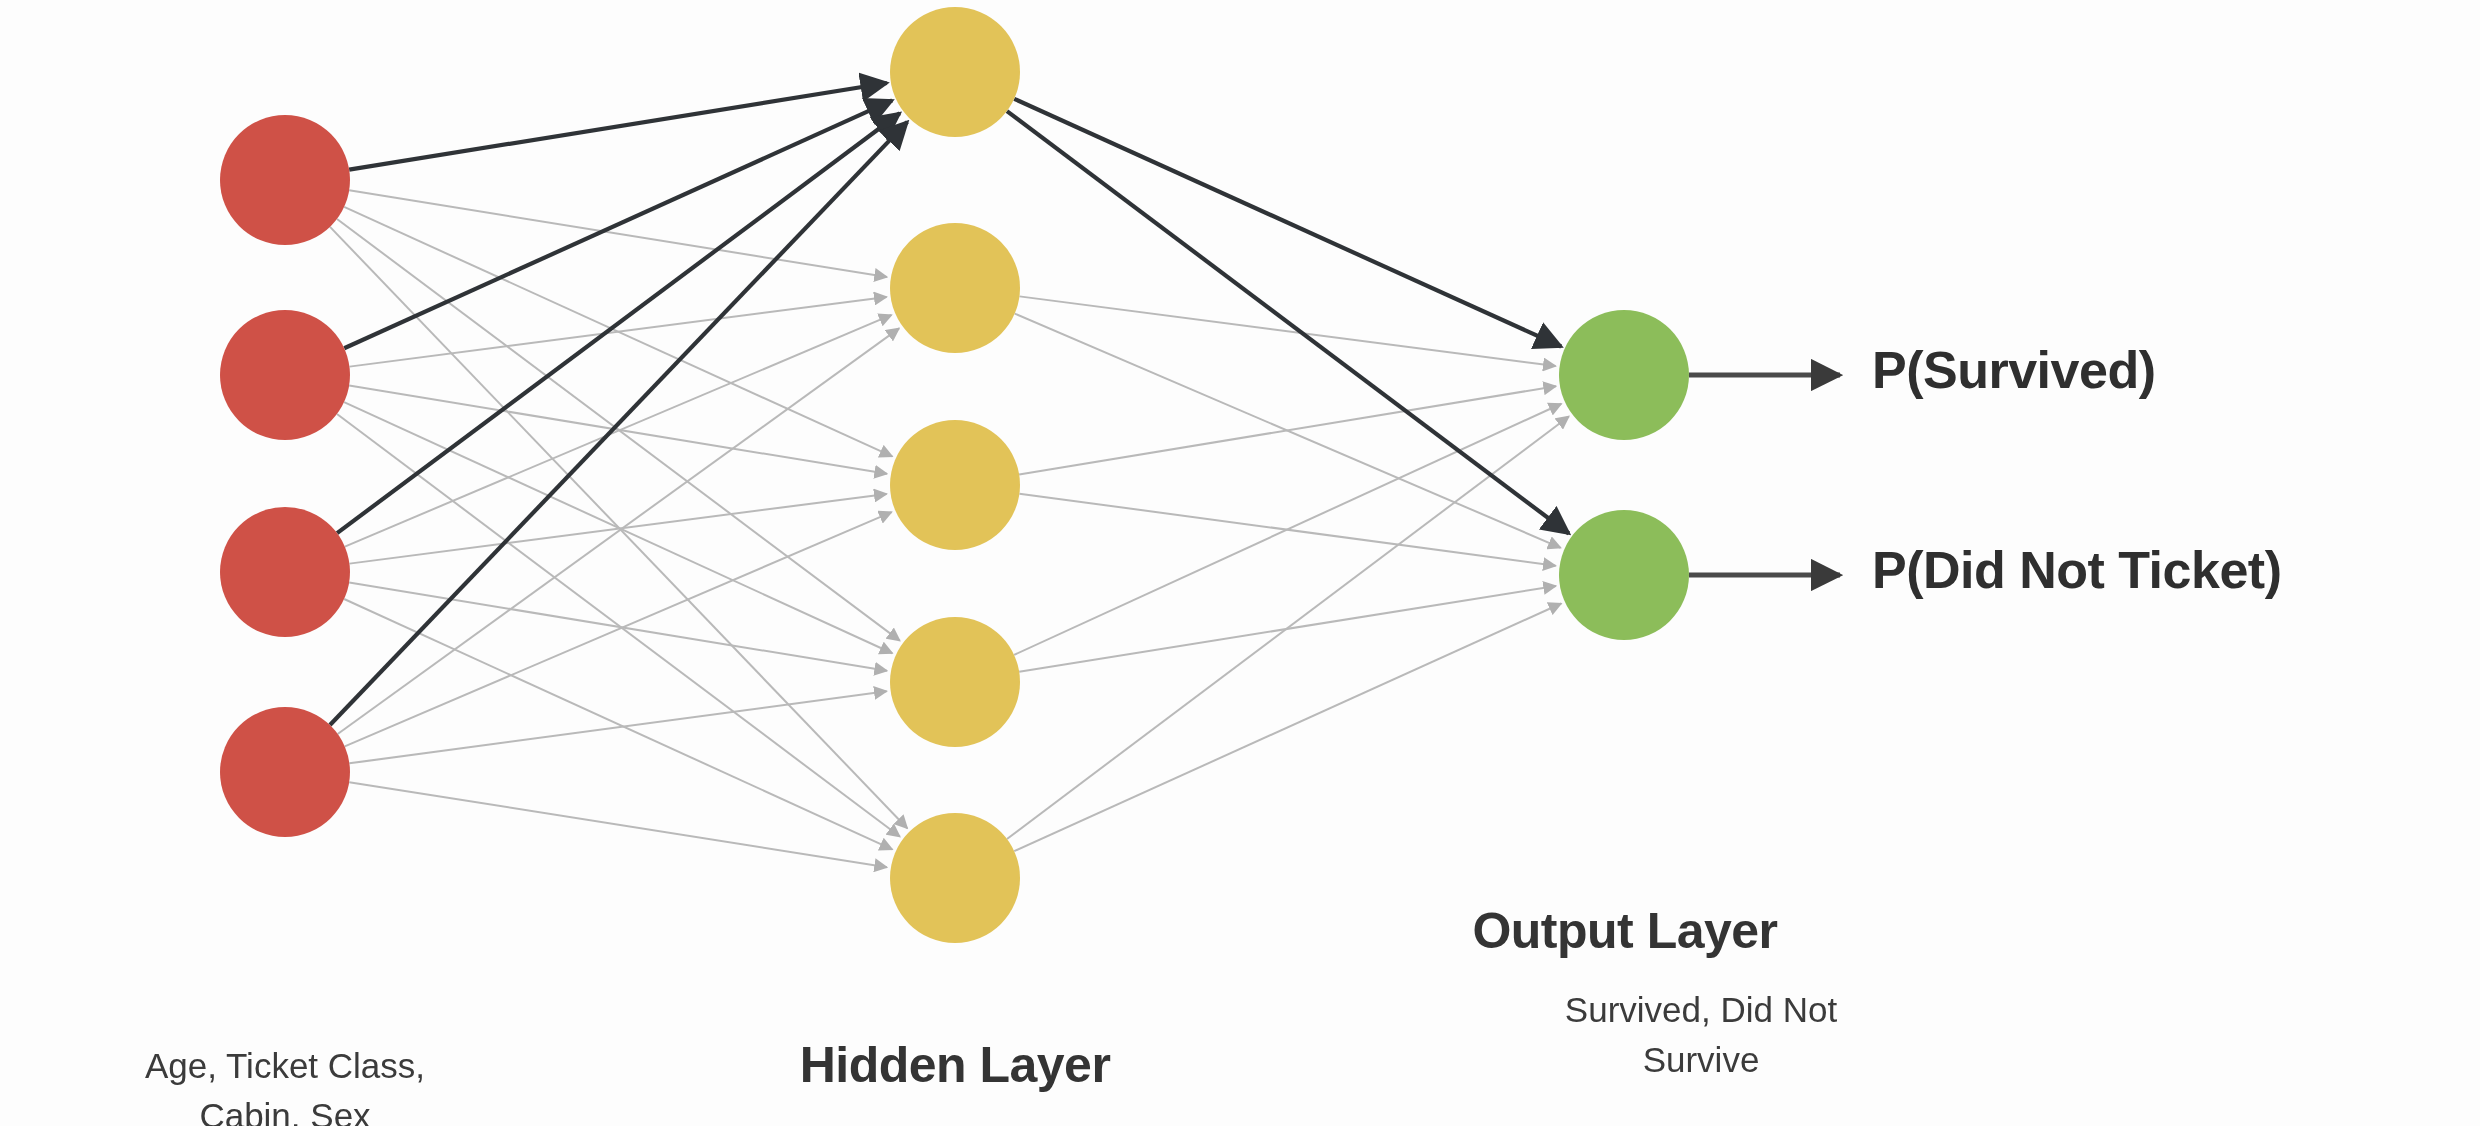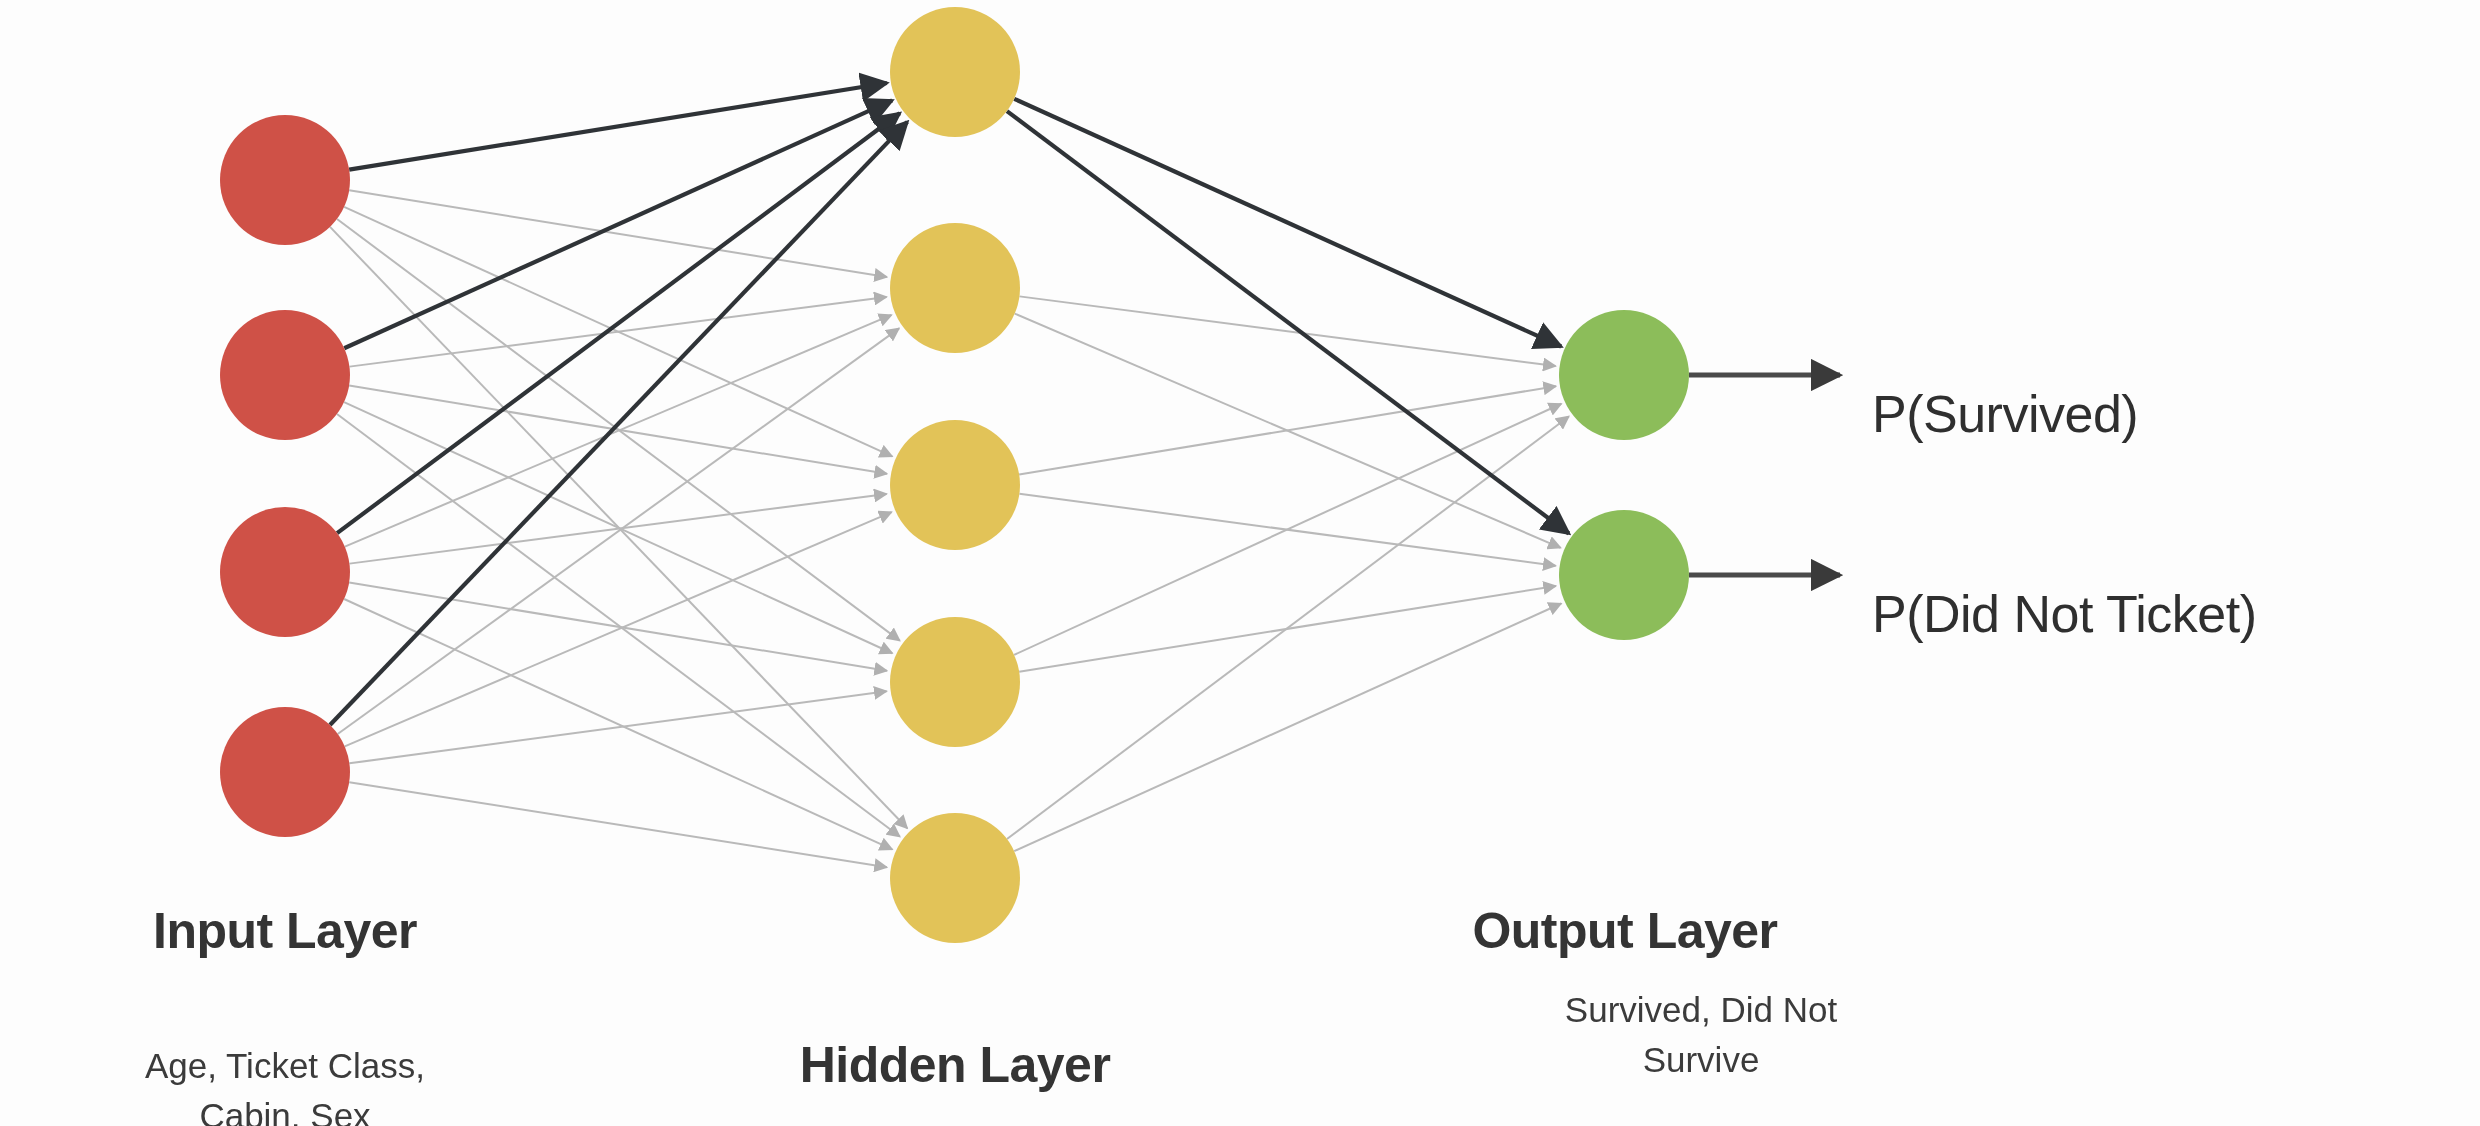--- a/index.html
+++ b/index.html
@@ -38,25 +38,24 @@
     font-weight: normal;
     font-size: 35px;
     color: #3b3b3b;
     line-height: 1.42;
     text-align: center;
     white-space: pre-line;
   }
   .out-label {
     position: absolute;
     font-size: 52px;
-    font-weight: normal;
+    font-weight: bold;
     color: #2f2f2f;
     letter-spacing: -0.5px;
     white-space: nowrap;
-    margin-top: 44px;
   }
 </style>
 </head>
 <body>
 
 <div id="canvas">
 
   <svg id="net-svg" viewBox="0 0 2480 1126" preserveAspectRatio="none">
     <defs>
       <marker id="arrow-dark" viewBox="0 0 10 10" refX="9" refY="5" markerWidth="7" markerHeight="7" orient="auto-start-reverse">
@@ -115,21 +114,20 @@
         <circle cx="955" cy="878" r="65" fill="#e2c358"></circle>
         <circle cx="1624" cy="375" r="65" fill="#8cbd5a"></circle>
         <circle cx="1624" cy="575" r="65" fill="#8cbd5a"></circle>
       </g>
     <g id="output-arrows">
         <line x1="1689" y1="375" x2="1840" y2="375" stroke="#4a4a4a" stroke-width="5" marker-end="url(#arrow-out)"></line>
         <line x1="1689" y1="575" x2="1840" y2="575" stroke="#4a4a4a" stroke-width="5" marker-end="url(#arrow-out)"></line>
       </g>
   </svg>
 
-  <div class="layer-title" style="left:70px; top:902px; width:430px;">Input Layer</div>
   <div class="layer-sub" style="left:40px; top:1041px; width:490px;">Age, Ticket Class,
 Cabin, Sex</div>
 
   <div class="layer-title" style="left:700px; top:1008px; width:510px;margin-top:28px;">Hidden Layer</div>
 
   <div class="layer-title" style="left:1395px; top:902px; width:460px;">Output Layer</div>
   <div class="layer-sub" style="left:1471px; top:985px; width:460px;">Survived, Did Not
 Survive</div>
 
   <div class="out-label" style="left:1872px; top:340px;">P(Survived)</div>

